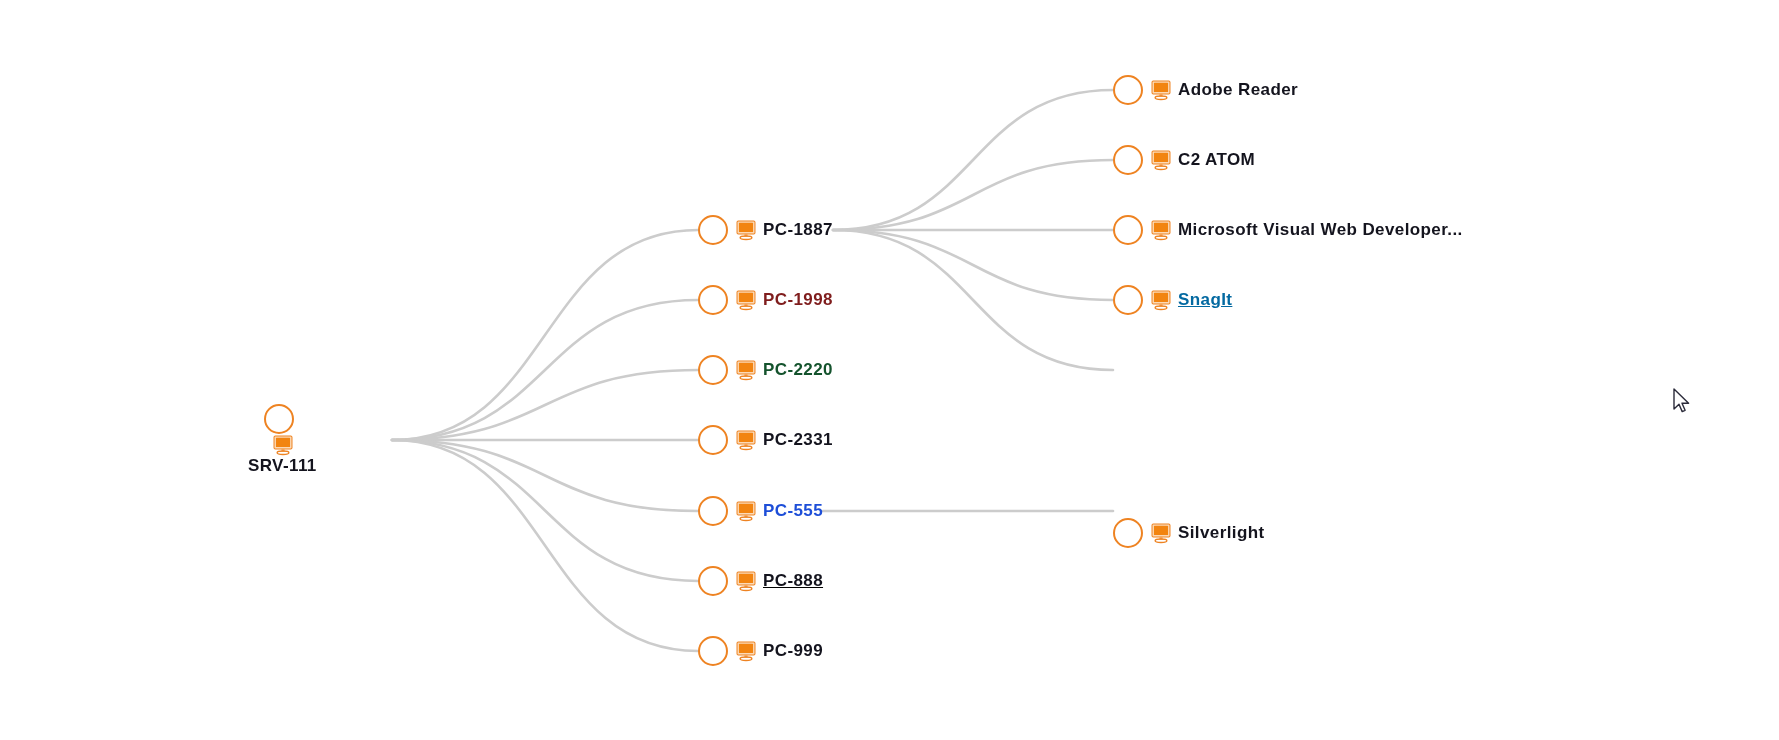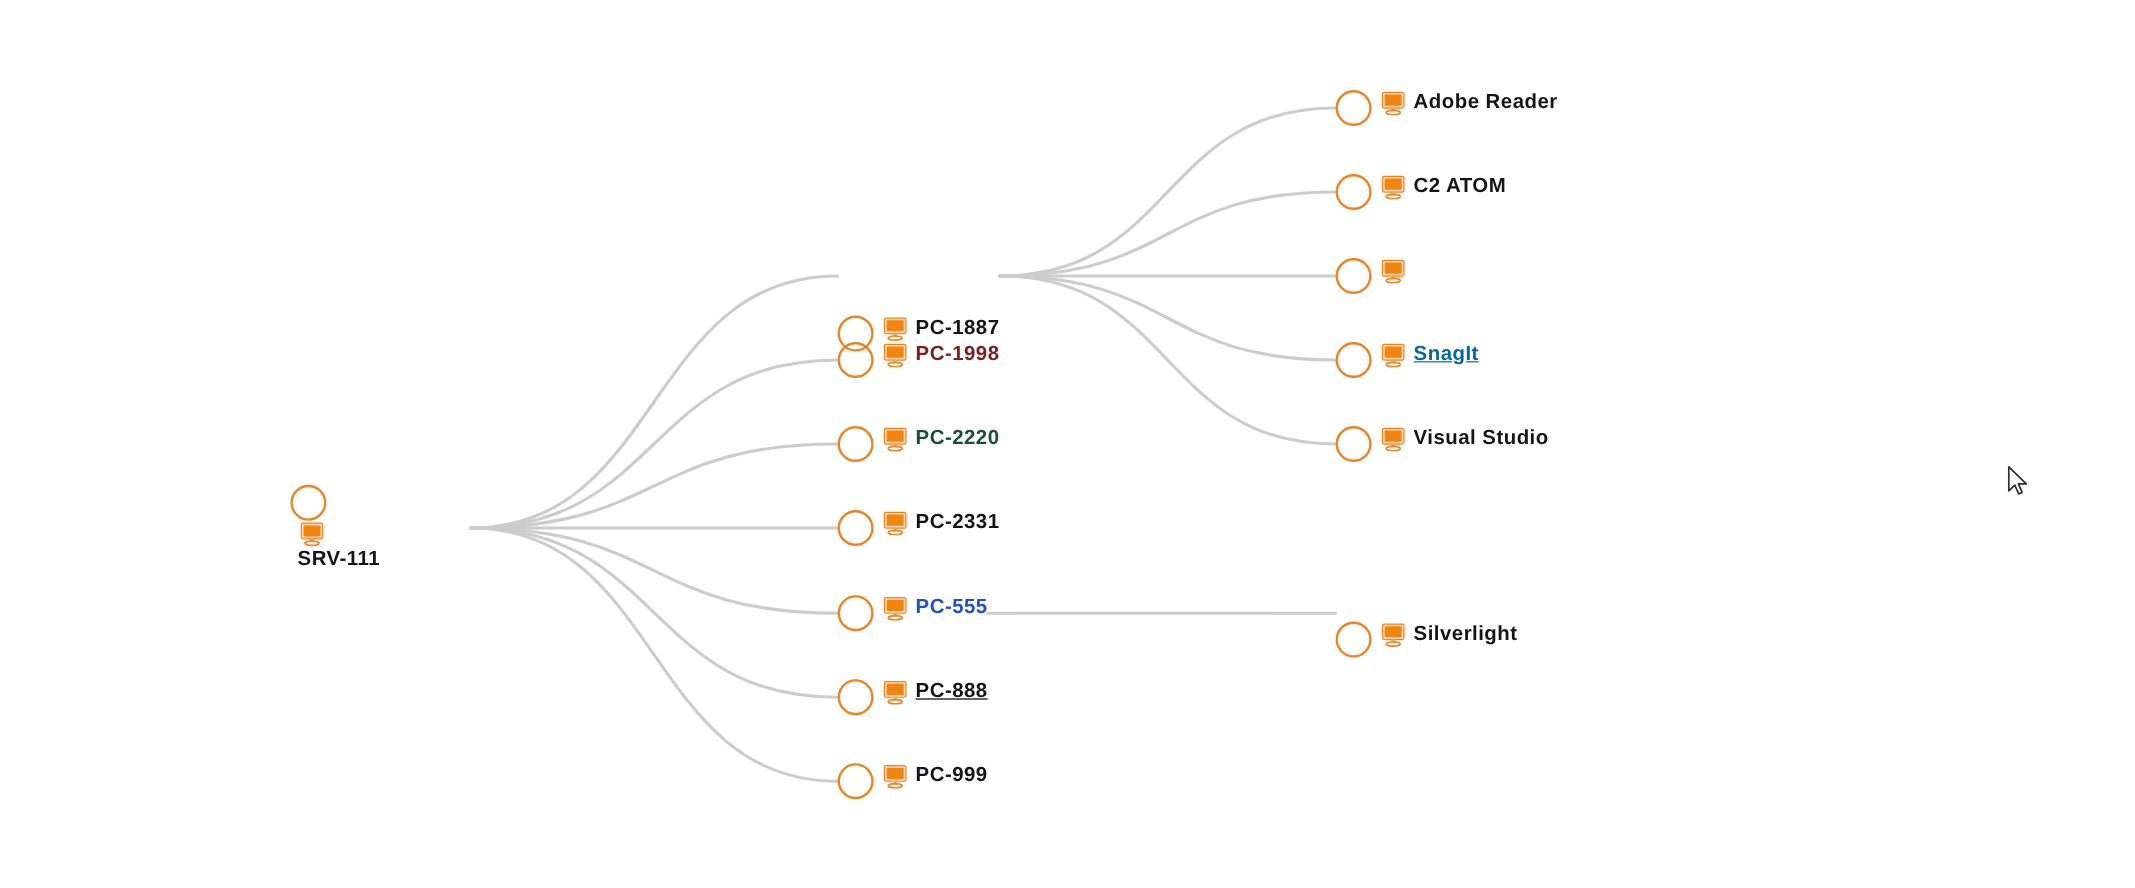--- a/index.html
+++ b/index.html
@@ -30,21 +30,21 @@
     position: absolute;
     left: 0;
     top: 0;
     width: 1779px;
     height: 740px;
     z-index: 2;
   }
   .node {
     position: absolute;
     display: flex;
-    align-items: flex-start;
+    align-items: center;
     white-space: nowrap;
     transform: translateY(-50%);
   }
   .node-ring {
     flex: 0 0 auto;
     width: 30px;
     height: 30px;
     border-radius: 50%;
     border: 2.6px solid #ee8322;
     background: transparent;
@@ -98,21 +98,21 @@
       <div class="node" style="left: 242px; top: 440px; flex-direction: column;">
         <div class="node-ring" style="border-color: rgb(238, 131, 34);"></div>
         <svg viewBox="0 0 24 24" class="node-icon">
           <rect x="2.2" y="2.2" width="19.6" height="14.2" rx="1.4" fill="#fbd9b6" stroke="#ee8322" stroke-width="1.1"></rect>
           <rect x="4.3" y="4.2" width="15.4" height="10.1" rx="0.6" fill="#f28410"></rect>
           <rect x="10.3" y="16.2" width="3.4" height="3.1" fill="#f6a45a"></rect>
           <ellipse cx="12" cy="20.4" rx="6.4" ry="1.9" fill="none" stroke="#ee8322" stroke-width="1.5"></ellipse>
         </svg>
         <span class="node-label" style="color: rgb(20, 20, 30);">SRV-111</span>
       </div>
-      <div class="node" style="left: 698px; top: 230px; margin-top: 48px;">
+      <div class="node" style="left: 698px; top: 230px;">
         <div class="node-ring" style="border-color: rgb(238, 131, 34);"></div>
         <svg viewBox="0 0 24 24" class="node-icon">
           <rect x="2.2" y="2.2" width="19.6" height="14.2" rx="1.4" fill="#fbd9b6" stroke="#ee8322" stroke-width="1.1"></rect>
           <rect x="4.3" y="4.2" width="15.4" height="10.1" rx="0.6" fill="#f28410"></rect>
           <rect x="10.3" y="16.2" width="3.4" height="3.1" fill="#f6a45a"></rect>
           <ellipse cx="12" cy="20.4" rx="6.4" ry="1.9" fill="none" stroke="#ee8322" stroke-width="1.5"></ellipse>
         </svg>
         <span class="node-label" style="color: rgb(20, 20, 30);">PC-1887</span>
       </div>
       <div class="node" style="left: 698px; top: 300px;">
@@ -196,40 +196,31 @@
         <span class="node-label" style="color: rgb(20, 20, 30);">C2 ATOM</span>
       </div>
       <div class="node" style="left: 1113px; top: 230px;">
         <div class="node-ring" style="border-color: rgb(238, 131, 34);"></div>
         <svg viewBox="0 0 24 24" class="node-icon">
           <rect x="2.2" y="2.2" width="19.6" height="14.2" rx="1.4" fill="#fbd9b6" stroke="#ee8322" stroke-width="1.1"></rect>
           <rect x="4.3" y="4.2" width="15.4" height="10.1" rx="0.6" fill="#f28410"></rect>
           <rect x="10.3" y="16.2" width="3.4" height="3.1" fill="#f6a45a"></rect>
           <ellipse cx="12" cy="20.4" rx="6.4" ry="1.9" fill="none" stroke="#ee8322" stroke-width="1.5"></ellipse>
         </svg>
+        <span class="node-label" style="color: rgb(20, 20, 30);">Microsoft Visual Web Developer...</span>
       </div>
       <div class="node" style="left: 1113px; top: 300px;">
         <div class="node-ring" style="border-color: rgb(238, 131, 34);"></div>
         <svg viewBox="0 0 24 24" class="node-icon">
           <rect x="2.2" y="2.2" width="19.6" height="14.2" rx="1.4" fill="#fbd9b6" stroke="#ee8322" stroke-width="1.1"></rect>
           <rect x="4.3" y="4.2" width="15.4" height="10.1" rx="0.6" fill="#f28410"></rect>
           <rect x="10.3" y="16.2" width="3.4" height="3.1" fill="#f6a45a"></rect>
           <ellipse cx="12" cy="20.4" rx="6.4" ry="1.9" fill="none" stroke="#ee8322" stroke-width="1.5"></ellipse>
         </svg>
         <span class="node-label" style="color: #0369a1; text-decoration: underline;">SnagIt</span>
-      </div>
-      <div class="node" style="left: 1113px; top: 370px;">
-        <div class="node-ring" style="border-color: rgb(238, 131, 34);"></div>
-        <svg viewBox="0 0 24 24" class="node-icon">
-          <rect x="2.2" y="2.2" width="19.6" height="14.2" rx="1.4" fill="#fbd9b6" stroke="#ee8322" stroke-width="1.1"></rect>
-          <rect x="4.3" y="4.2" width="15.4" height="10.1" rx="0.6" fill="#f28410"></rect>
-          <rect x="10.3" y="16.2" width="3.4" height="3.1" fill="#f6a45a"></rect>
-          <ellipse cx="12" cy="20.4" rx="6.4" ry="1.9" fill="none" stroke="#ee8322" stroke-width="1.5"></ellipse>
-        </svg>
-        <span class="node-label" style="color: rgb(20, 20, 30);">Visual Studio</span>
       </div>
       <div class="node" style="left: 1113px; top: 509px; margin-top: 24px;">
         <div class="node-ring" style="border-color: rgb(238, 131, 34);"></div>
         <svg viewBox="0 0 24 24" class="node-icon">
           <rect x="2.2" y="2.2" width="19.6" height="14.2" rx="1.4" fill="#fbd9b6" stroke="#ee8322" stroke-width="1.1"></rect>
           <rect x="4.3" y="4.2" width="15.4" height="10.1" rx="0.6" fill="#f28410"></rect>
           <rect x="10.3" y="16.2" width="3.4" height="3.1" fill="#f6a45a"></rect>
           <ellipse cx="12" cy="20.4" rx="6.4" ry="1.9" fill="none" stroke="#ee8322" stroke-width="1.5"></ellipse>
         </svg>
         <span class="node-label" style="color: rgb(20, 20, 30);">Silverlight</span>

